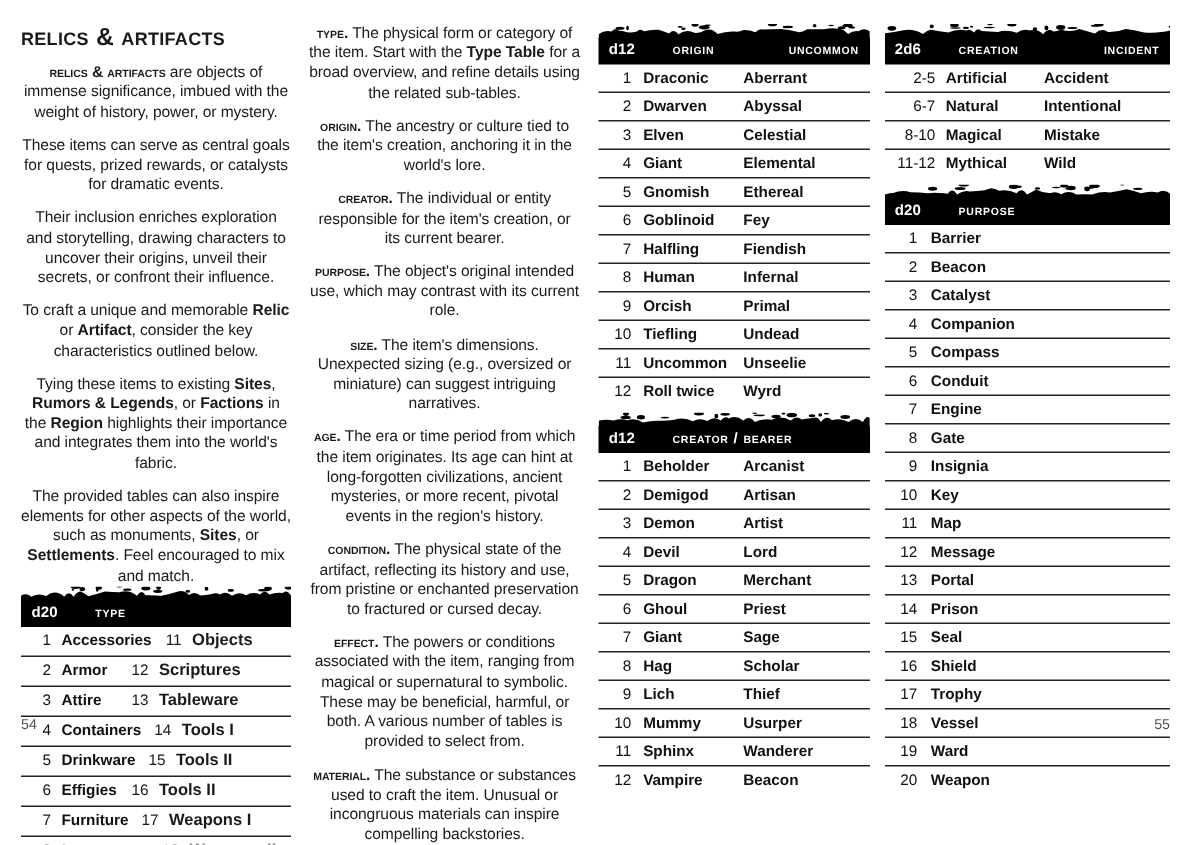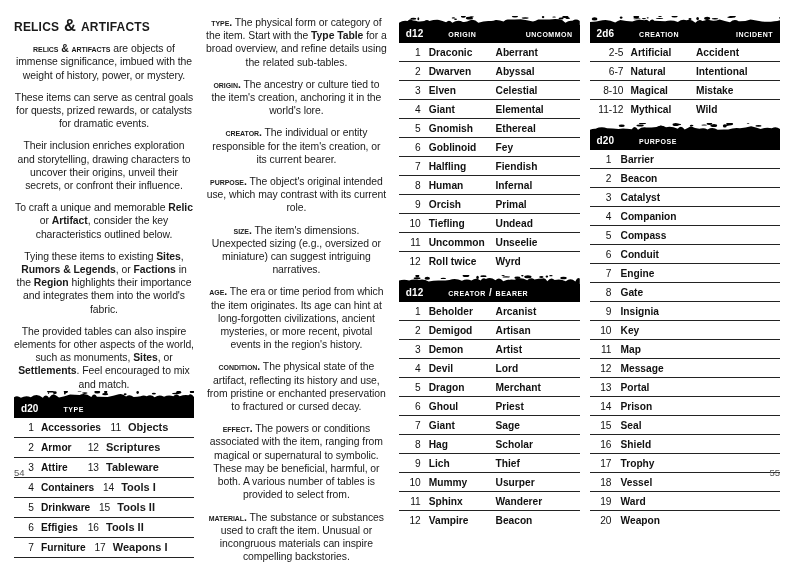--- a/index.html
+++ b/index.html
@@ -84,21 +84,21 @@
 
   .t-creator .num{width:22px;padding-right:8px;}
   .t-creator .val2{width:84px;}
 
   .t-2d6 .num{width:34px;padding-right:7px;}
   .t-2d6 .val2{width:84px;}
 
   .t-purpose .num{width:22px;padding-right:9px;}
 
   .footer{
-    position:absolute;left:14px;right:14px;bottom:15px;
+    position:absolute;left:14px;right:14px;bottom:4px;
     display:flex;justify-content:space-between;
     font-size:9.5px;color:#555;
   }
 </style>
 </head>
 <body>
 
 <div class="page">
   <div class="cols">
 

